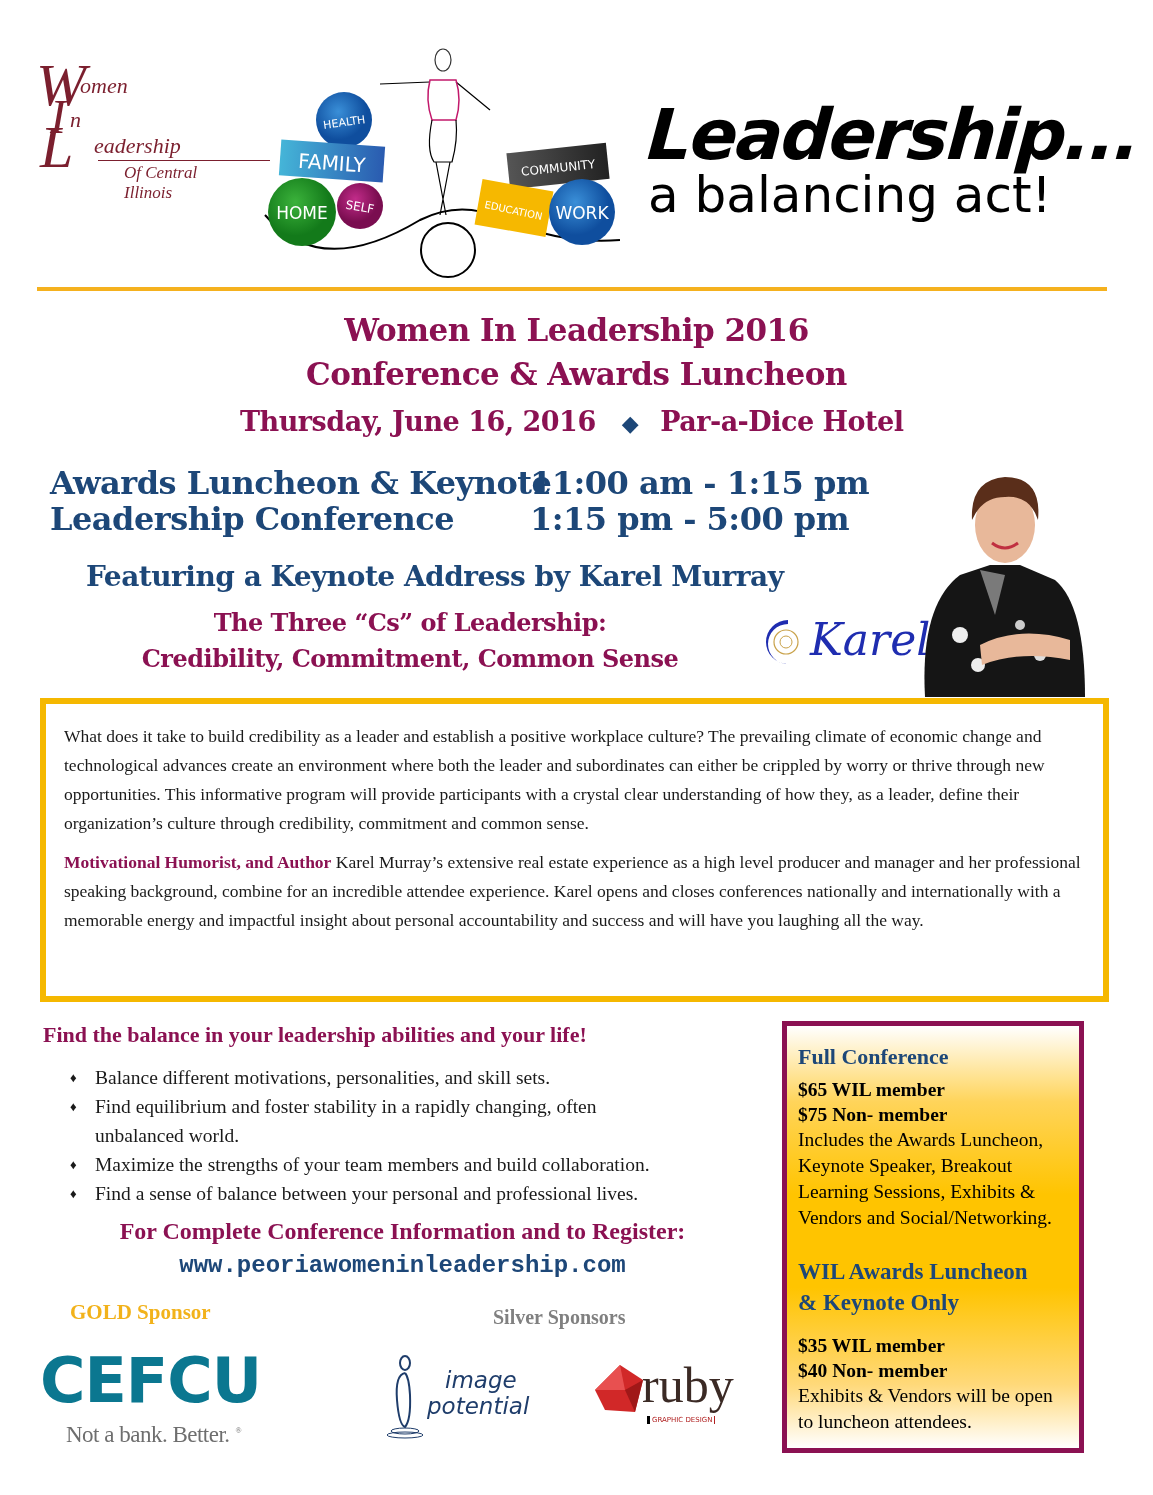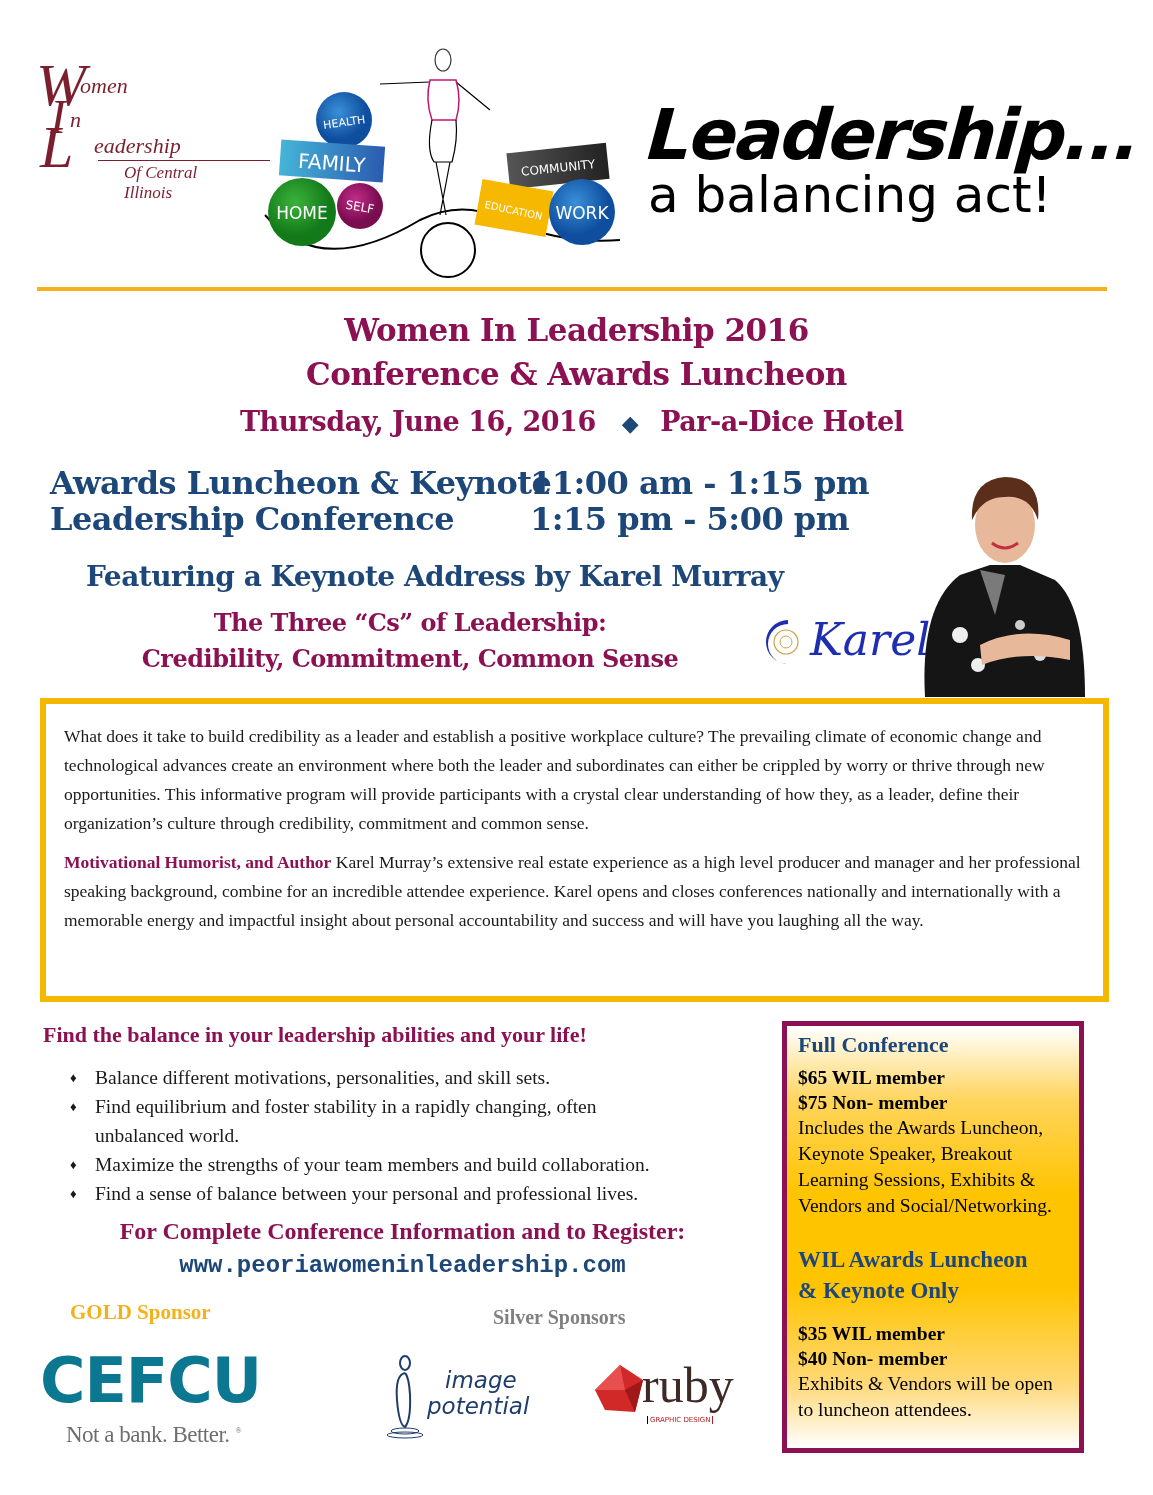--- a/index.html
+++ b/index.html
@@ -49,38 +49,38 @@
   .find { left: 43px; top: 1022px; font-size: 22px; color: #8b1152; font-weight: bold; white-space: nowrap; font-family: "Liberation Serif", serif; }
   .bullets { left: 70px; top: 1063px; width: 690px; font-family: "Liberation Serif", serif; font-size: 19.5px; color: #1a1a1a; line-height: 29px; list-style: none; }
   .bullets li { position: relative; padding-left: 25px; }
   .bullets li .b { position: absolute; left: 0; top: 0; font-size: 13px; }
   .register { left: 0; width: 805px; top: 1218px; font-size: 24px; color: #8b1152; font-weight: bold; text-align: center; font-family: "Liberation Serif", serif; }
   .url { left: 0; width: 805px; top: 1252px; font-size: 24px; color: #1d4778; font-weight: bold; text-align: center; font-family: Liberation Mono, monospace; }
 
   
   .price-box { left: 782px; top: 1021px; width: 302px; height: 432px; border: 5px solid #8b1152;
     background: linear-gradient(to bottom, #ffffff 0%, #ffd45a 18%, #ffc400 40%, #ffc400 62%, #ffd97a 85%, #ffffff 100%);
-    padding: 4px 10px 0 11px; font-family: "Liberation Serif", serif; }
+    padding: 16px 10px 0 11px; font-family: "Liberation Serif", serif; }
   .price-box .ph { font-size: 22px; font-weight: bold; color: #1d4778; line-height: 29px; }
   .price-box .pp { font-size: 19.5px; font-weight: bold; color: #000; line-height: 25px; }
   .price-box .pd { font-size: 19.5px; color: #000; line-height: 26px; }
 
   
   .gold-sp { left: 70px; top: 1300px; font-size: 21px; font-weight: bold; color: #f2b21a; font-family: "Liberation Serif", serif; }
   .silver-sp { left: 493px; top: 1306px; font-size: 20px; font-weight: bold; color: #808080; font-family: "Liberation Serif", serif; }
   .cefcu { left: 40px; top: 1350px; font-family: "DejaVu Sans", sans-serif; font-weight: bold; font-size: 62px; color: #0b7790; letter-spacing: -1px; line-height: 1; }
   .cefcu-tag { left: 66px; top: 1422px; font-family: "Liberation Serif", serif; font-size: 23px; color: #6e6e6e; letter-spacing: -0.5px; }
   .cefcu-tag sup { font-size: 8px; margin-left: 6px; }
   .imgpot { left: 385px; top: 1355px; width: 175px; height: 85px; }
   .imgpot .t1, .imgpot .t2 { position: absolute; font-family: "DejaVu Sans", sans-serif; font-style: italic; color: #1f3d6b; font-size: 23px; }
   .imgpot .t1 { left: 60px; top: 12px; }
   .imgpot .t2 { left: 42px; top: 38px; }
   .ruby { left: 585px; top: 1360px; width: 170px; height: 75px; }
   .ruby .rt { position: absolute; left: 57px; top: -4px; font-family: "Liberation Serif", serif; font-size: 50px; color: #3b2a25; }
-  .ruby .gd { position: absolute; left: 62px; top: 56px; font-family: "DejaVu Sans", sans-serif; font-size: 7px; color: #b02020; border-left: 1px solid #000000; border-right: 1px solid #b02020; padding: 0 2px; }
+  .ruby .gd { position: absolute; left: 62px; top: 56px; font-family: "DejaVu Sans", sans-serif; font-size: 7px; color: #b02020; border-left: 3px solid #000000; border-right: 1px solid #b02020; padding: 0 2px; }
 </style>
 </head>
 <body>
 
 <div class="abs wil-logo">
   <span class="big" style="left:0;top:0;">W</span>
   <span class="small" style="left:44px;top:18px;">omen</span>
   <span class="big" style="left:14px;top:38px;font-size:48px;">I</span>
   <span class="small" style="left:34px;top:52px;">n</span>
   <span class="big" style="left:4px;top:62px;">L</span>

